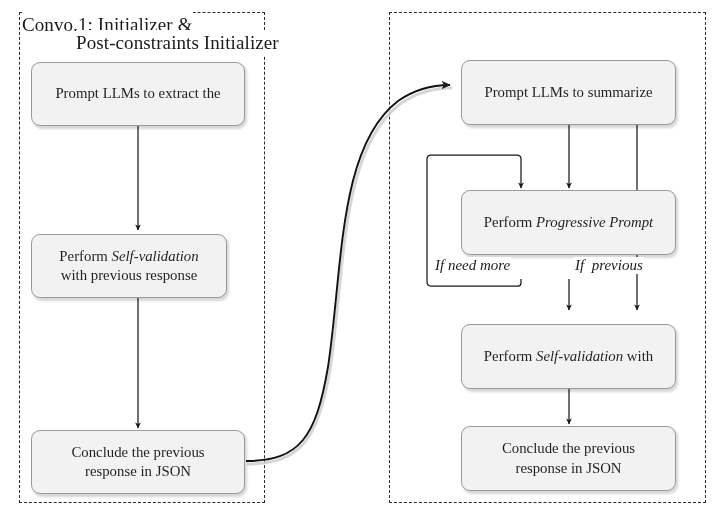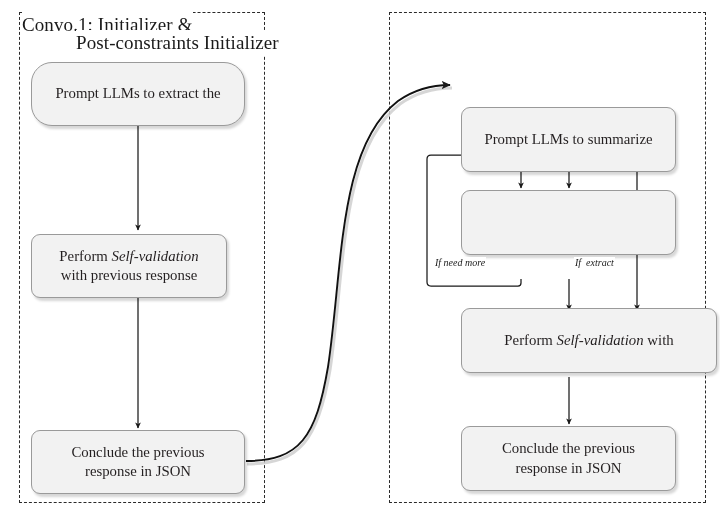--- a/index.html
+++ b/index.html
@@ -56,21 +56,21 @@
     font-size: 14.8px;
     line-height: 1.30;
     color: #231f20;
     padding: 2px 6px;
   }
   .node span.it {
     font-style: italic;
   }
   .edge-label {
     position: absolute;
-    font-size: 10px;
+    font-size: 15px;
     font-style: italic;
     color: #1a1a1a;
     background: #ffffff;
     white-space: pre;
     padding: 0 1px;
   }
 </style>
 </head>
 <body>
 
@@ -117,60 +117,61 @@
 
     <g>
       <path d="M 569 279 L 569 310" stroke="#1a1a1a" stroke-width="1.25" fill="none" marker-end="url(#ah)"></path>
     </g>
 
     <g>
       <path d="M 569 377 L 569 424" stroke="#1a1a1a" stroke-width="1.25" fill="none" marker-end="url(#ah)"></path>
     </g>
   </svg>
 
-  <div class="node" style="left:31px; top:62px; width:214px; height:64px;border-radius:21px;">
+  <div class="node" style="left:31px; top:62px; width:214px; height:64px;">
     <div>
       <div>Prompt LLMs to extract the</div>
     </div>
   </div>
 
   <div class="node" style="left:31px; top:234px; width:196px; height:64px;">
     <div>
       <div><span>Perform </span><span class="it">Self-validation</span></div>
       <div>with previous response</div>
     </div>
   </div>
 
   <div class="node" style="left:31px; top:430px; width:214px; height:64px;">
     <div>
       <div>Conclude the previous</div>
       <div>response in JSON</div>
     </div>
   </div>
 
-  <div class="node" style="left:461px; top:60px; width:215px; height:65px;margin-top:47px;">
+  <div class="node" style="left:461px; top:60px; width:215px; height:65px;">
     <div>
       <div>Prompt LLMs to summarize</div>
     </div>
   </div>
 
   <div class="node" style="left:461px; top:190px; width:215px; height:65px;">
     <div>
+      <div><span>Perform </span><span class="it">Progressive Prompt</span></div>
     </div>
   </div>
 
-  <div class="node" style="left:461px; top:308px; width:256px; height:65px;">
+  <div class="node" style="left:461px; top:324px; width:215px; height:65px;">
     <div>
       <div><span>Perform </span><span class="it">Self-validation</span><span> with</span></div>
     </div>
   </div>
 
   <div class="node" style="left:461px; top:426px; width:215px; height:65px;">
     <div>
       <div>Conclude the previous</div>
       <div>response in JSON</div>
     </div>
   </div>
 
   <div class="edge-label" style="left:434px; top:257px;">If need more</div>
-  <div class="edge-label" style="left:574px; top:257px;">If  extract</div>
+  <div class="edge-label" style="left:574px; top:257px;">If  previous</div>
 
 </div>
 
 </body></html>

